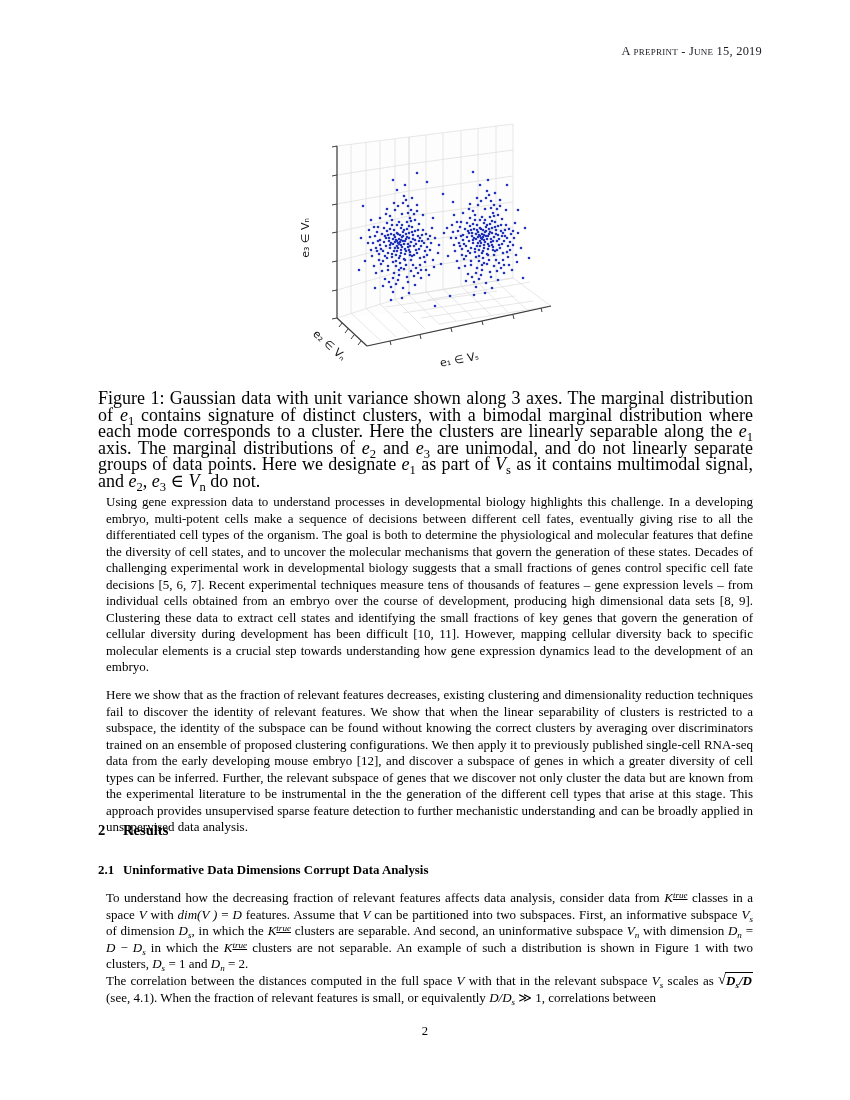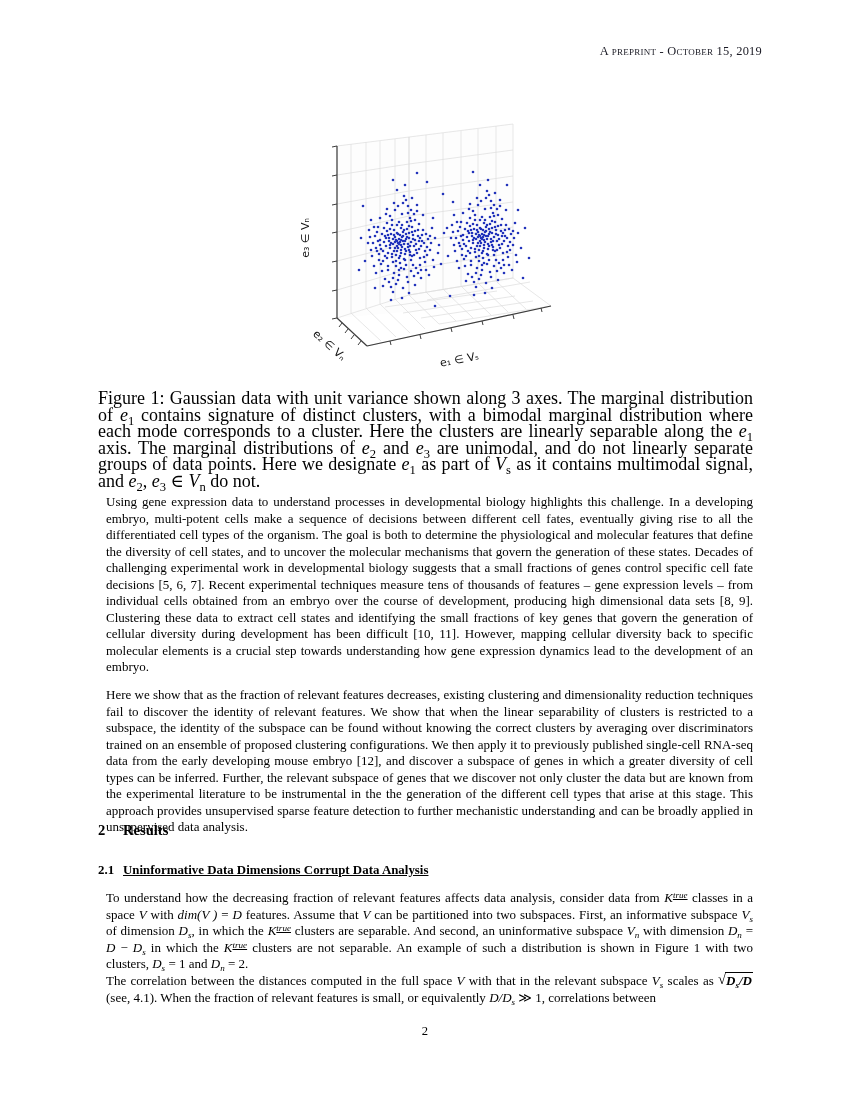--- a/index.html
+++ b/index.html
@@ -69,21 +69,20 @@
     font-size: 14.6px;
     font-weight: bold;
     margin: 0;
     line-height: 19px;
   }
   h3.subsec {
     font-size: 12.9px;
     font-weight: bold;
     margin: 0;
     line-height: 17px;
-    text-decoration: underline;
   }
   .secnum { display: inline-block; min-width: 25px; }
   .subsecnum { display: inline-block; min-width: 25px; }
 
   
   .mi { font-style: italic; font-family: "Liberation Serif", serif; }
   sub, sup {
     font-size: 0.70em;
     line-height: 0;
   }
@@ -123,21 +122,21 @@
     font-family: "DejaVu Sans", sans-serif;
     font-size: 11px;
     fill: #121212;
   }
 </style>
 </head>
 <body>
 
 <div class="page">
 
-  <div class="runhead">A preprint - October 15, 2019</div>
+  <div class="runhead">A preprint - June 15, 2019</div>
 
   <div class="figure-wrap">
     <div class="figure-inner">
       <svg width="300" height="265" viewBox="0 0 300 265">
         <defs>
           <clipPath id="boxclip">
             <polygon points="62,36 232,18 276,196 92,236"></polygon>
           </clipPath>
         </defs>
 

